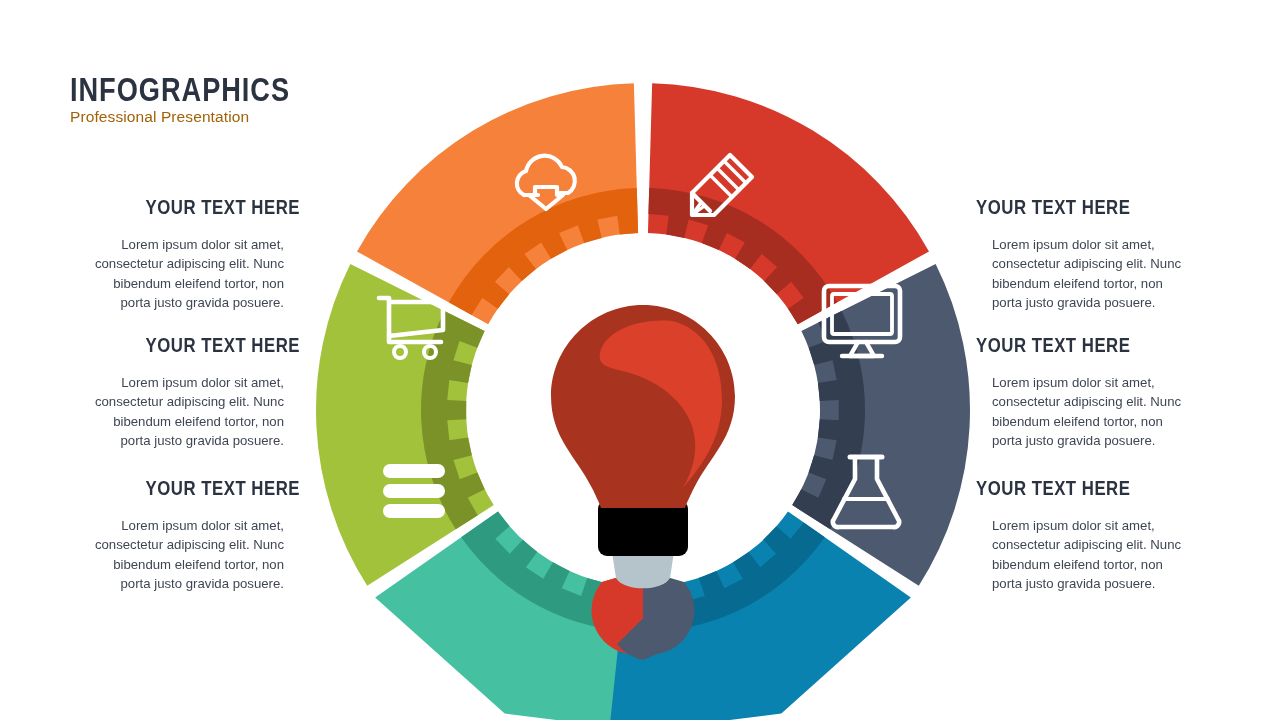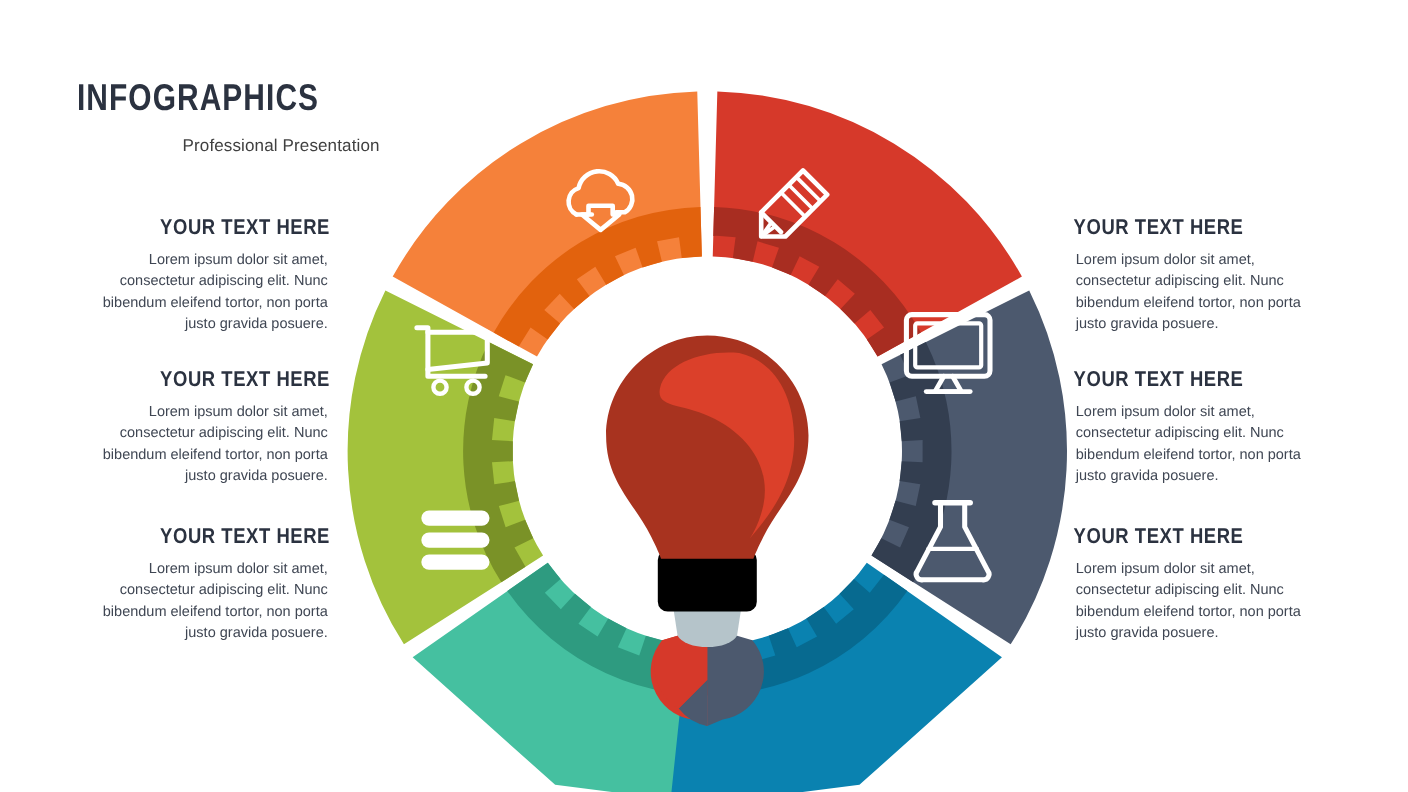--- a/index.html
+++ b/index.html
@@ -20,44 +20,43 @@
     font-size:34px;
     letter-spacing:1.2px;
     color:#2b3240;
     transform:scaleX(0.80);
     transform-origin:left center;
     line-height:1.05;
     white-space:nowrap;
   }
   .subtitle{
     font-size:15.5px;
-    color:#404040;
-    margin-top:16px;
+    color:#a16207;
+    margin-top:0;
     white-space:nowrap;
     letter-spacing:.1px;
-    text-align:right;
   }
 
   
   .block{position:absolute;width:232px;}
   .block.left{text-align:right;}
   .block.right{text-align:left;}
   .block h3{
     margin:0 0 7px 0;
     font-size:19.5px;
     font-weight:bold;
     letter-spacing:.6px;
     color:#2b3240;
     transform:scaleX(0.86);
     white-space:nowrap;
   }
   .block.left h3{transform-origin:right center;}
   .block.right h3{transform-origin:left center;}
   .block p{
-    margin:2px;
+    margin:16px;
     font-size:13.2px;
     line-height:19.4px;
     color:#3f4653;
   }
 
   .L1{left:68px;top:196px;}
   .L2{left:68px;top:334px;}
   .L3{left:68px;top:477px;}
   .R1{left:976px;top:196px;}
   .R2{left:976px;top:334px;}

